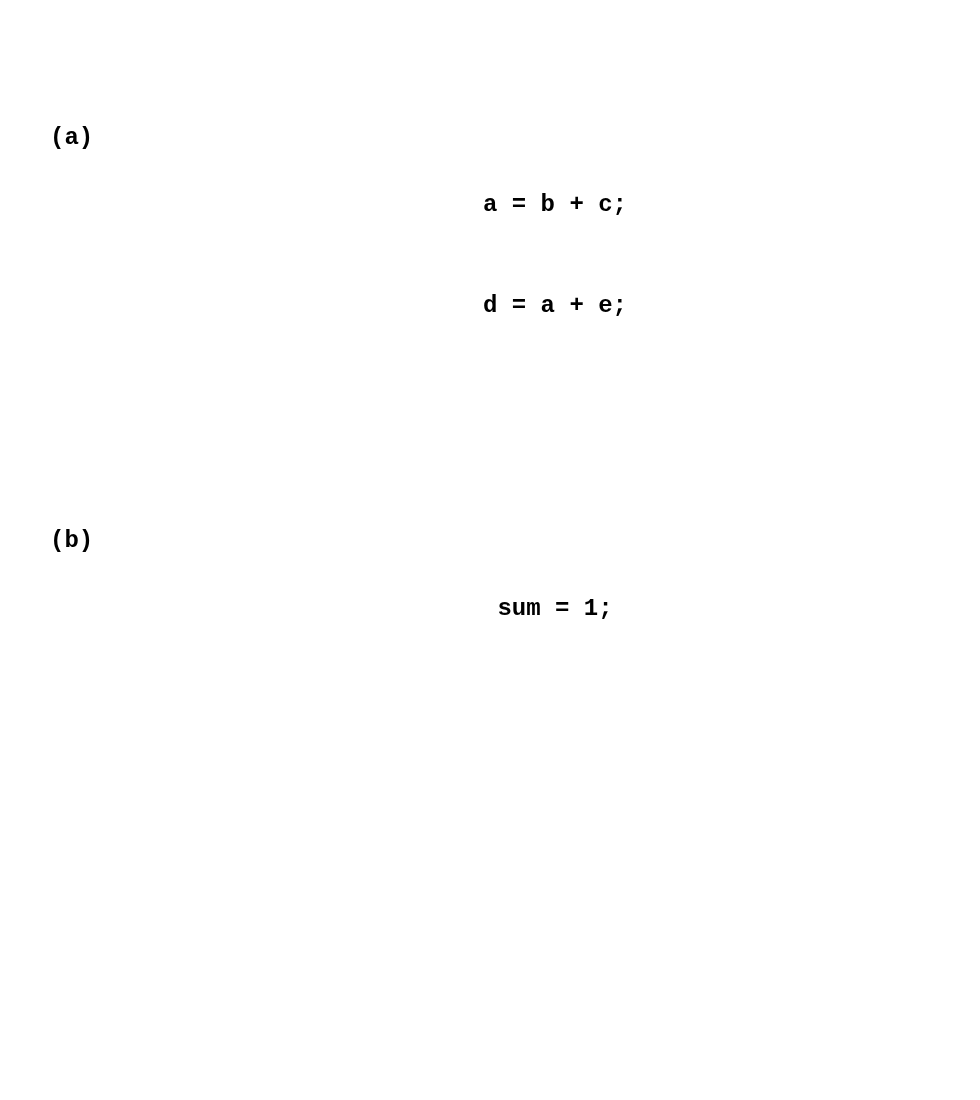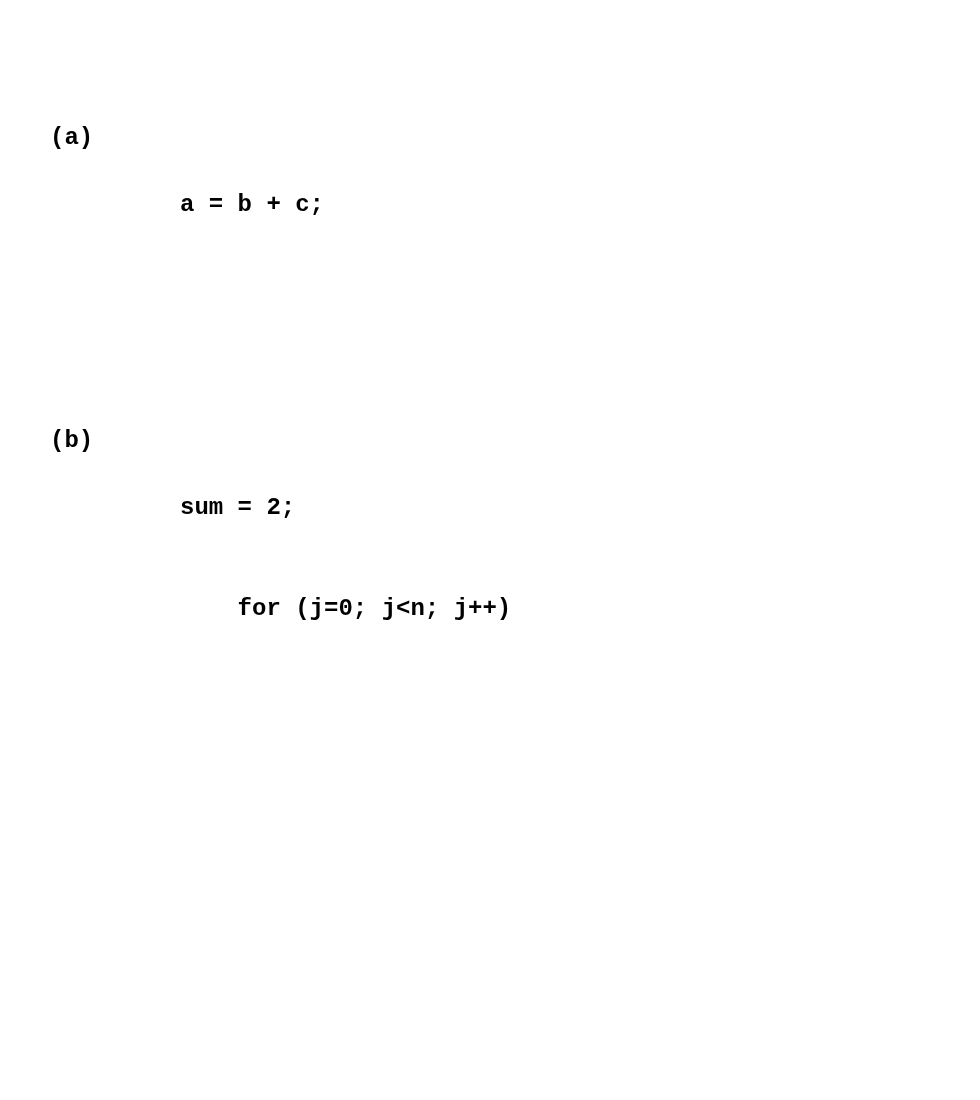--- a/index.html
+++ b/index.html
@@ -23,43 +23,44 @@
     display: flex;
     flex-direction: row;
     align-items: flex-start;
   }
   .label-col {
     width: 130px;
     flex: 0 0 130px;
   }
   .code-col {
     flex: 1 1 auto;
+    text-align: center;
   }
   .code-line {
     display: block;
     min-height: 1.4em;
   }
 </style>
 </head>
 <body>
 
 <div class="page">
 
   <div class="block">
     <div class="label-col">(a)</div>
     <div class="code-col">
       <span class="code-line">a = b + c;</span>
+      <span class="code-line">d = a + e;</span>
     </div>
   </div>
 
   <div class="block">
     <div class="label-col">(b)</div>
     <div class="code-col">
-      <span class="code-line">sum = 2;</span>
-      <span class="code-line">    for (j=0; j&lt;n; j++)</span>
+      <span class="code-line">sum = 1;</span>
     </div>
   </div>
 
   
 
   
 
   
 
   

